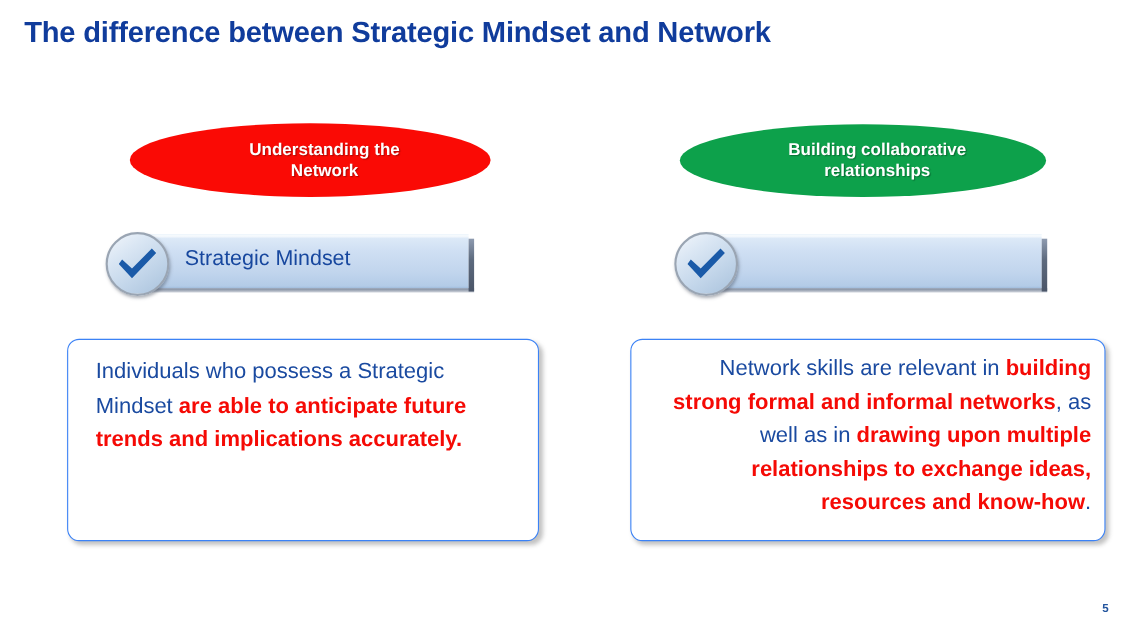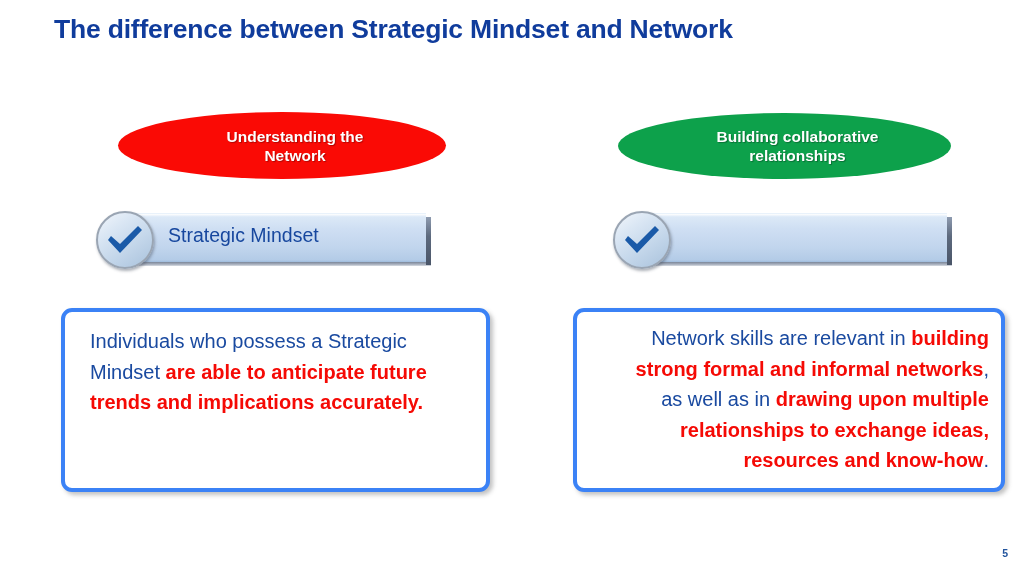--- a/index.html
+++ b/index.html
@@ -22,21 +22,20 @@
   #slide-title {
     position: absolute;
     left: 22px;
     top: 14px;
     width: 960px;
     font-size: 26.5px;
     font-weight: bold;
     color: #103C9C;
     letter-spacing: -0.2px;
     white-space: nowrap;
-    margin-left: 32px;
   }
 
   
   .ellipse {
     position: absolute;
     border-radius: 50%;
     display: flex;
     align-items: center;
     justify-content: center;
     text-align: center;
@@ -131,21 +130,21 @@
     display: flex;
     align-items: center;
     justify-content: center;
   }
   .check-circle svg { display: block; }
 
   
   .textbox {
     position: absolute;
     background: #ffffff;
-    border: 4px solid #3b82f6;
+    border: 1px solid #3b82f6;
     border-radius: 11px;
     box-sizing: border-box;
     box-shadow: 3px 3px 4px rgba(120,120,120,0.45);
   }
   #textbox-left  { left: 61px;  top: 308px; width: 429px; height: 184px; }
   #textbox-right { left: 573px; top: 308px; width: 432px; height: 184px; }
 
   .tb-body {
     position: absolute;
     left: 25px;

